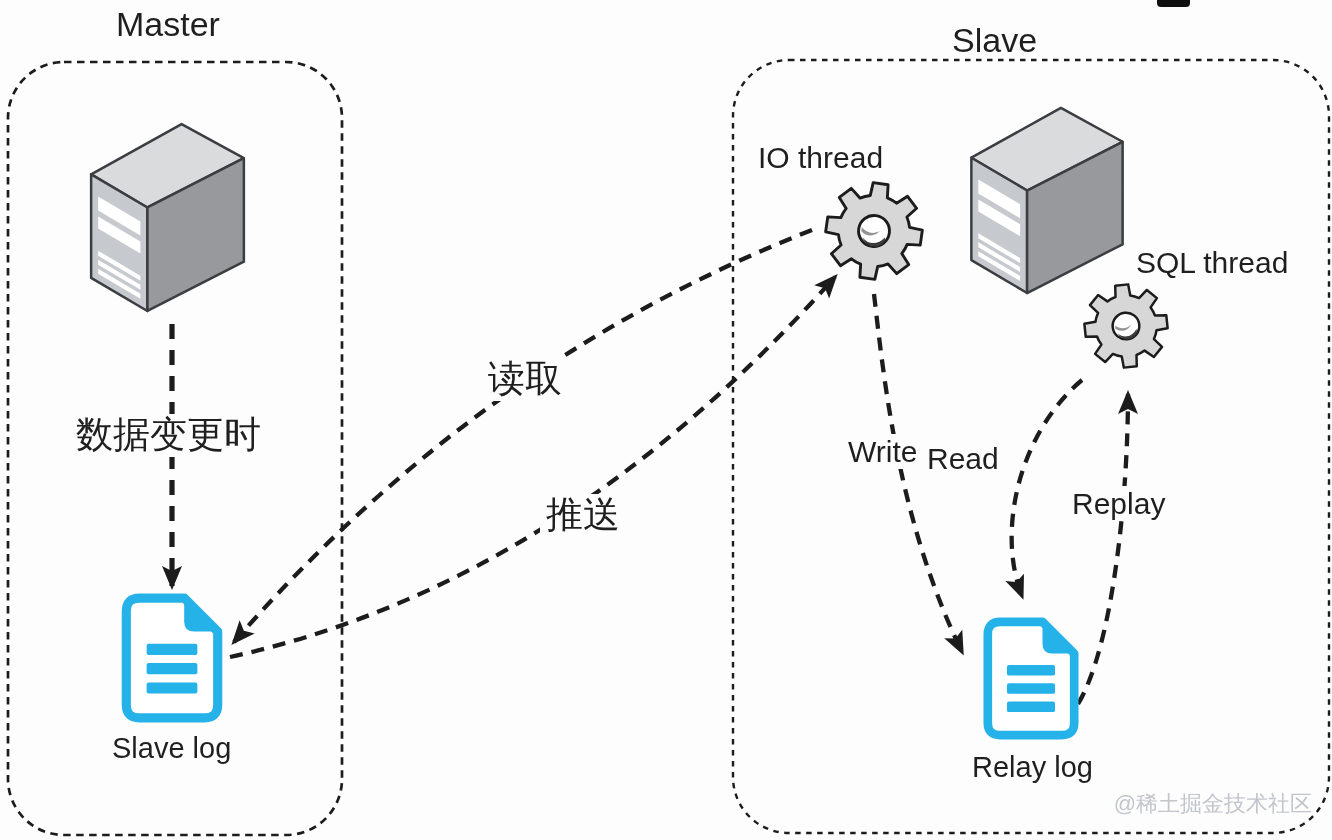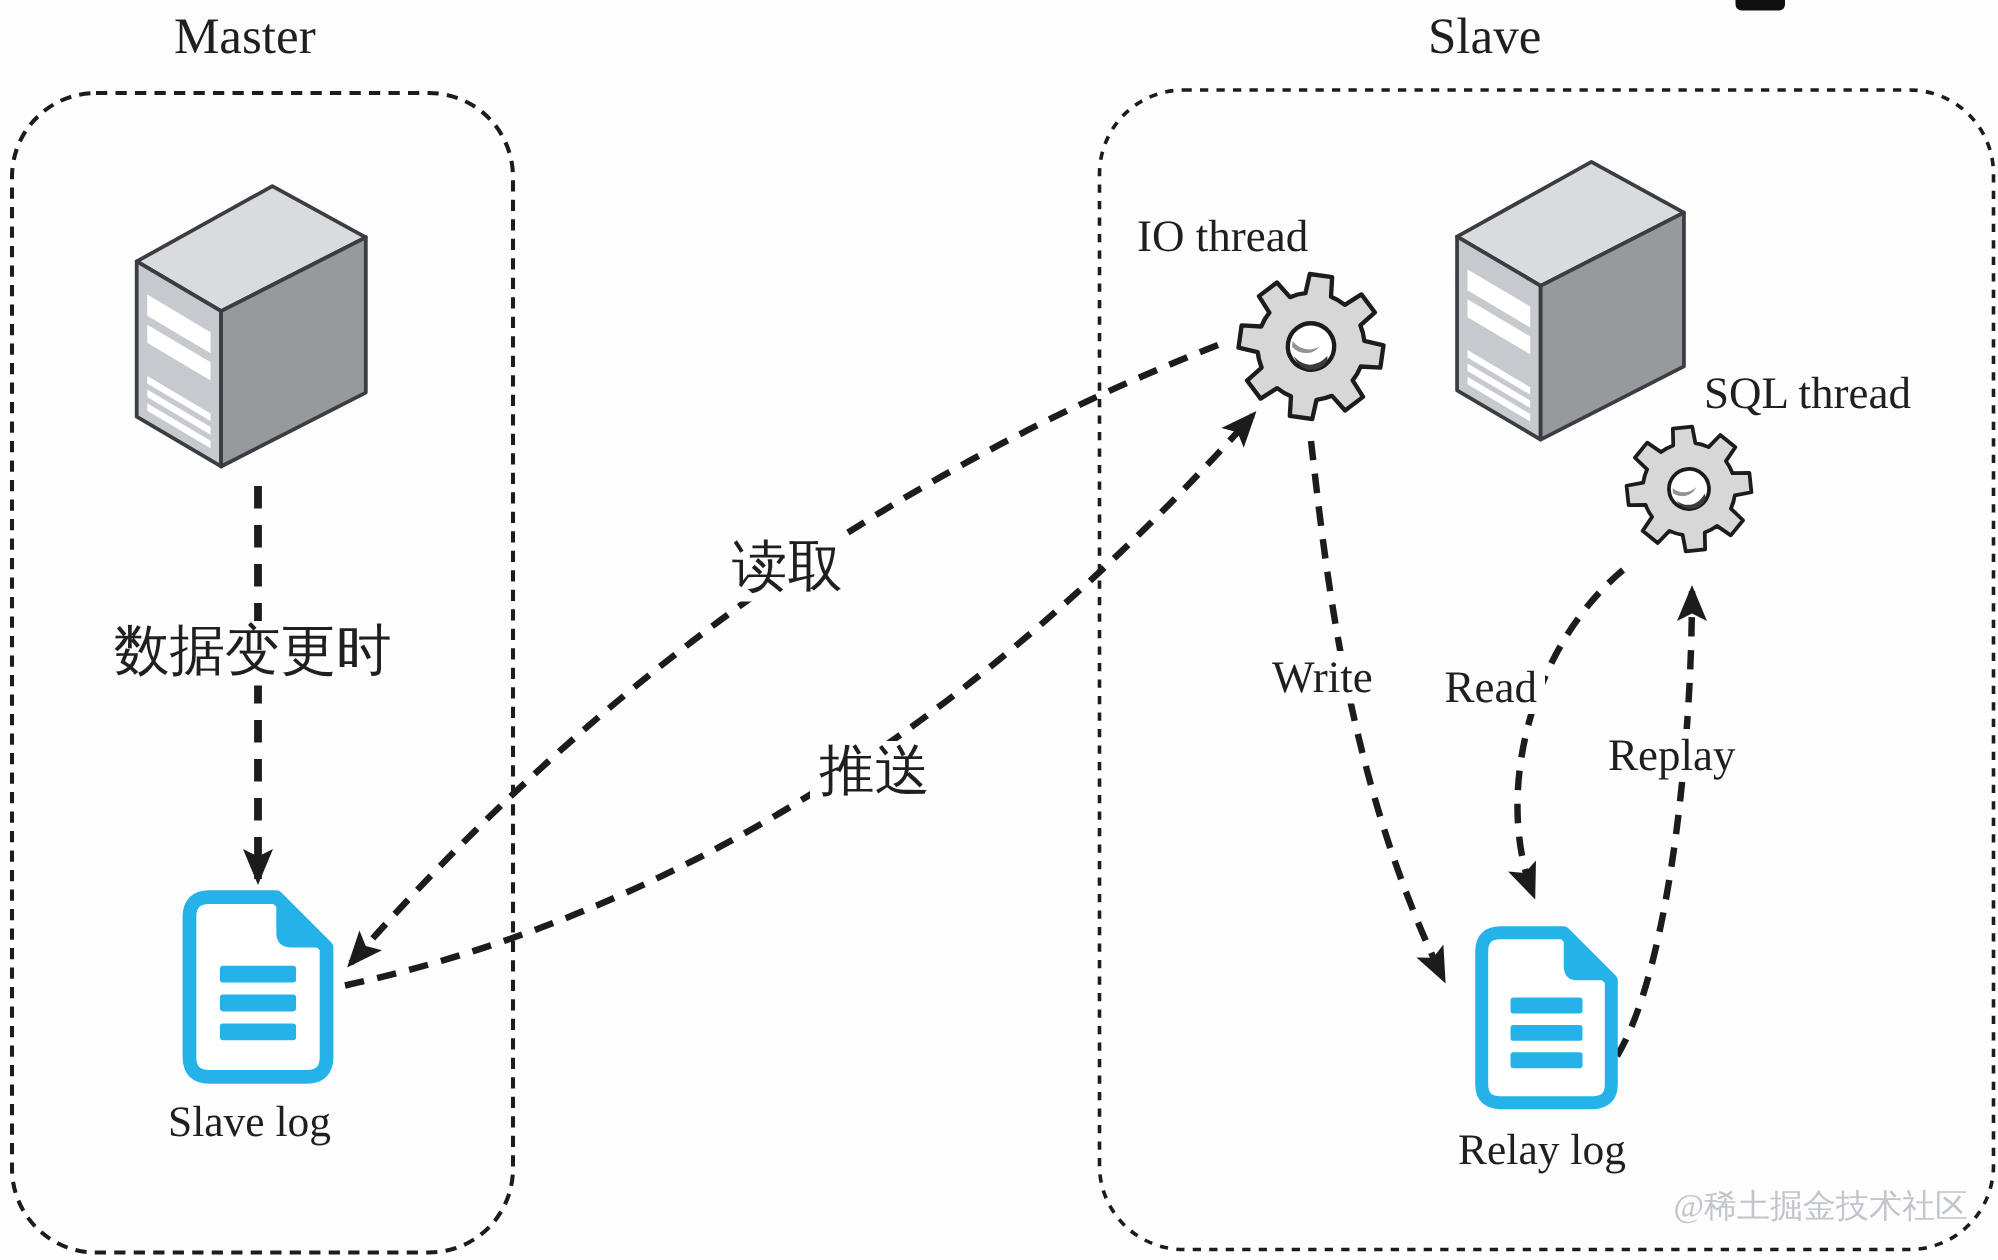--- a/index.html
+++ b/index.html
@@ -24,21 +24,21 @@
   .gear-body{fill:var(--gear-fill); stroke:var(--line); stroke-width:3; stroke-linejoin:round;}
   .gear-hub{fill:#ffffff; stroke:var(--line); stroke-width:3;}
   .gear-hub-shade{fill:#3b3b3b;}
   .server-outline{stroke:#3a3d41; stroke-width:2.5; stroke-linejoin:round;}
   .srv-top{fill:var(--server-top);}
   .srv-front{fill:var(--server-front);}
   .srv-side{fill:var(--server-side);}
   .srv-slot{fill:#ffffff;}
   .doc-outline{fill:#ffffff; stroke:var(--doc-accent); stroke-width:9; stroke-linejoin:round;}
   .doc-fold,.doc-bar{fill:var(--doc-accent);}
-  .lbl{position:absolute; white-space:nowrap; color:var(--text); line-height:1.1;font-family:Liberation Serif, serif;}
+  .lbl{position:absolute; white-space:nowrap; color:var(--text); line-height:1.1;}
   .title{font-size:34px;}
   .en{font-size:30px;text-align:right;}
   .log-lbl{font-size:29px;}
   .cn{font-size:37px; background:var(--background); padding:1px 6px;text-align:center;}
   .onln{background:var(--background); padding:1px 5px;}
   .watermark{font-size:22px; color:var(--watermark); background:transparent;}
   .artifact{position:absolute; background:#101010; border-radius:0 0 4px 4px;}
 </style>
 </head>
 <body>
@@ -105,28 +105,28 @@
       <use href="#gear"></use>
     </svg>
   <svg class="icon" style="left:121px;top:593px" width="102" height="130">
       <use href="#doc"></use>
     </svg>
   <svg class="icon" style="left:983px;top:617px" width="96" height="123">
       <use href="#doc"></use>
     </svg>
 
   <div class="lbl title" style="left:116px;top:6px">Master</div>
-  <div class="lbl title" style="left:952px;top:6px">Slave</div>
+  <div class="lbl title" style="left:952px;top:22px">Slave</div>
   <div class="lbl en" style="left:758px;top:141px">IO thread</div>
   <div class="lbl cn" style="left:70px;top:414px">数据变更时</div>
   <div class="lbl en" style="left:1136px;top:246px">SQL thread</div>
   <div class="lbl cn" style="left:482px;top:358px">读取</div>
   <div class="lbl cn" style="left:540px;top:494px">推送</div>
   <div class="lbl en onln" style="left:843px;top:434px">Write</div>
-  <div class="lbl en onln" style="left:958px;top:441px">Read</div>
+  <div class="lbl en onln" style="left:922px;top:441px">Read</div>
   <div class="lbl en onln" style="left:1067px;top:486px">Replay</div>
   <div class="lbl log-lbl" style="left:112px;top:733px">Slave log</div>
   <div class="lbl log-lbl" style="left:972px;top:752px">Relay log</div>
   <div class="lbl watermark" style="right:20px;top:792px">@稀土掘金技术社区</div>
 
   <div class="artifact" style="left:1157px;top:0;width:33px;height:7px"></div>
 
 </div>
 
 </body></html>

